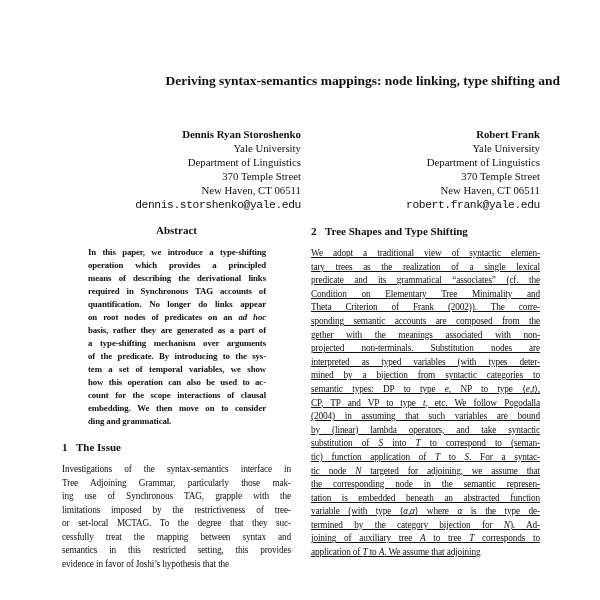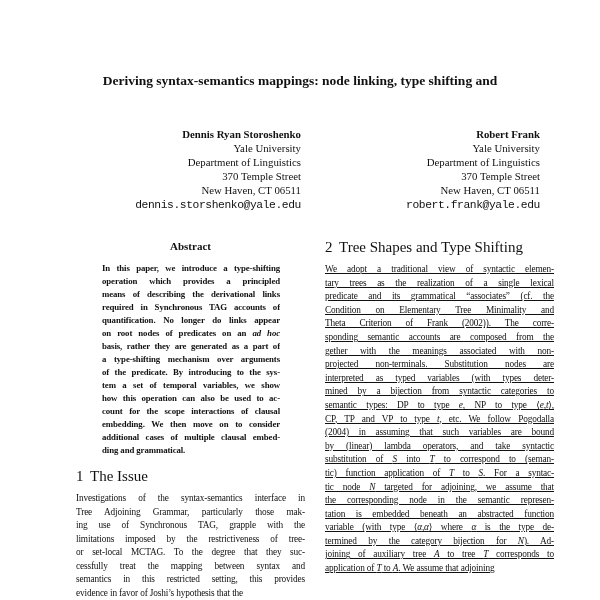--- a/index.html
+++ b/index.html
@@ -6,48 +6,48 @@
   .page {
     position: relative;
     width: 600px; height: 600px;
     background: #ffffff;
     overflow: hidden;
     font-family: "Liberation Serif", "DejaVu Serif", serif;
     color: #111111;
   }
   .title {
     position: absolute; top: 72px; left: 40px; right: 40px;
-    text-align: center; font-weight: bold;
+    text-align: right; font-weight: bold;
     font-size: 13.5px; line-height: 17.5px;
   }
   .authors {
     position: absolute; top: 127px; left: 62px; width: 478px;
     display: flex;
   }
   .author { flex: 1; text-align: right; font-size: 10.8px; line-height: 14px; }
   .author .aname { font-weight: bold; }
   .author .email {
     font-family: "Liberation Mono", "DejaVu Sans Mono", monospace;
     font-size: 11.3px; letter-spacing: -0.4px; margin-top: 1px;
   }
   .cols {
-    position: absolute; top: 240px; left: 62px; width: 478px;
-    display: flex; gap: 20px; margin-left: 14px;
+    position: absolute; top: 224px; left: 62px; width: 478px;
+    display: flex; gap: 20px;
   }
   .col { width: 233px; }
   .abs-head {
     text-align: center; font-weight: bold; font-size: 11px;
     line-height: 13px; margin-bottom: 9px;
   }
   .abs-body {
     padding-left: 26px; padding-right: 25px;
     font-size: 8.8px; letter-spacing: -0.1px; font-weight: bold;
   }
   .abs-body .ln { line-height: 13px; height: 13px; }
-  .sec-head { font-weight: normal; font-size: 15px; line-height: 14px; }
+  .sec-head { font-weight: bold; font-size: 11px; line-height: 14px; }
   .sec-head .secnum { display: inline-block; min-width: 14px; }
   .col .sec-head.first { margin: 0 0 9px 0; }
   .col .sec-head.later { margin: 12px 0 9px 0; }
   .bodytext { font-size: 9.3px; letter-spacing: -0.15px; }
   .bodytext .ln { line-height: 13.5px; height: 13.5px; }
   .col-right .bodytext .ln { line-height: 13.6px; height: 13.6px; text-decoration: underline; }
   .ln {
     text-align: justify;
     text-align-last: justify;
     overflow: hidden;
@@ -94,21 +94,20 @@
           <div class="ln">required in Synchronous TAG accounts of</div>
           <div class="ln">quantification. No longer do links appear</div>
           <div class="ln">on root nodes of predicates on an <i>ad hoc</i></div>
           <div class="ln">basis, rather they are generated as a part of</div>
           <div class="ln">a type-shifting mechanism over arguments</div>
           <div class="ln">of the predicate. By introducing to the sys-</div>
           <div class="ln">tem a set of temporal variables, we show</div>
           <div class="ln">how this operation can also be used to ac-</div>
           <div class="ln">count for the scope interactions of clausal</div>
           <div class="ln">embedding. We then move on to consider</div>
-          <div class="ln">additional cases of multiple clausal embed-</div>
           <div class="ln last">ding and grammatical.</div>
         </div>
       <div class="sec-head later">
         <span class="secnum">1</span><span>The Issue</span>
       </div>
       <div class="bodytext">
           <div class="ln">Investigations of the syntax-semantics interface in</div>
           <div class="ln">Tree Adjoining Grammar, particularly those mak-</div>
           <div class="ln">ing use of Synchronous TAG, grapple with the</div>
           <div class="ln">limitations imposed by the restrictiveness of tree-</div>

